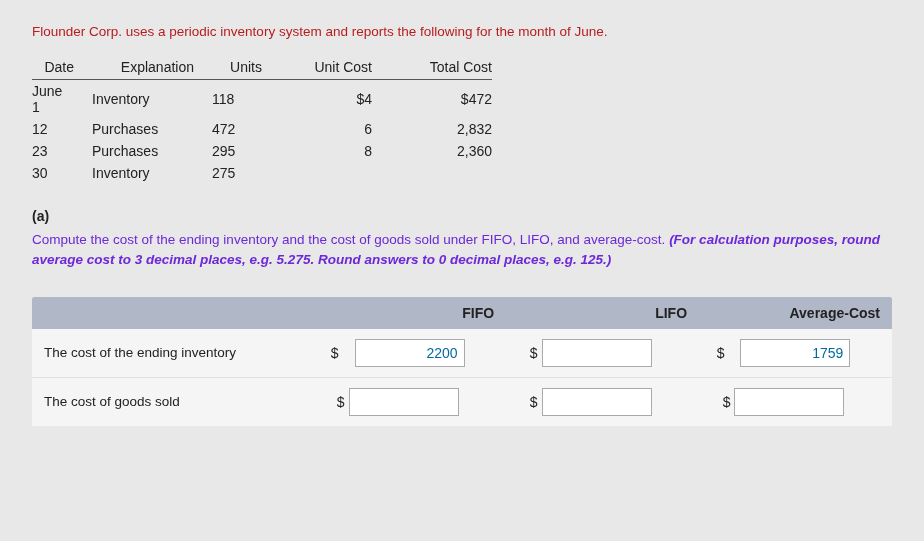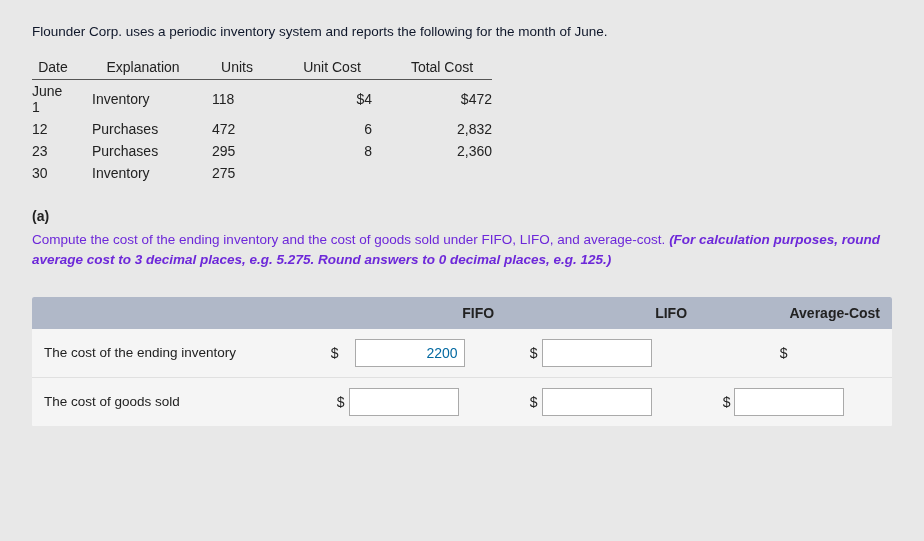--- a/index.html
+++ b/index.html
@@ -15,29 +15,29 @@
     }
     .page {
       background: #e8e8e8;
       width: 924px;
       min-height: 541px;
       padding: 24px 32px;
     }
     .intro-text {
       font-size: 13.5px;
       margin-bottom: 18px;
-      color: #0f172a;
+      color: #b91c1c;
     }
     table.main-table {
       border-collapse: collapse;
       margin-bottom: 24px;
       min-width: 420px;
     }
     table.main-table th {
-      text-align: center;
+      text-align: right;
       font-weight: normal;
       font-size: 14px;
       padding: 2px 18px 4px 0;
       color: #222;
       border-bottom: 1px solid #555;
     }
     table.main-table td {
       padding: 3px 18px 3px 0;
       font-size: 14px;
       color: #222;
@@ -193,20 +193,21 @@
       <div class="input-group">
         <span class="dollar-sign">$</span>
         <input class="answer-input has-value" type="text" value="2200" style="">
       </div>
       <div class="input-group">
         <span class="dollar-sign">$</span>
         <input class="answer-input " type="text" value="" style="">
       </div>
       <div class="input-group">
         <span class="dollar-sign">$</span>
+        <input class="answer-input has-value" type="text" value="1759" style="">
       </div>
     </div>
         <div class="answer-row">
       <div class="row-label">The cost of goods sold</div>
       <div class="input-group">
         <span class="dollar-sign">$</span>
         <input class="answer-input " type="text" value="" style="">
       </div>
       <div class="input-group">
         <span class="dollar-sign">$</span>

